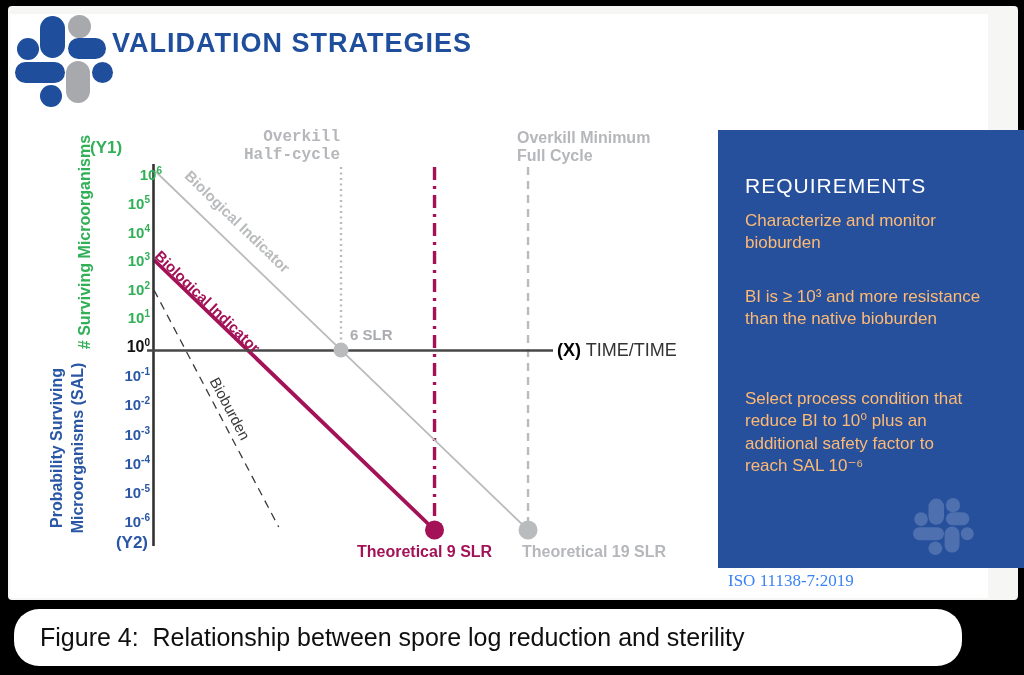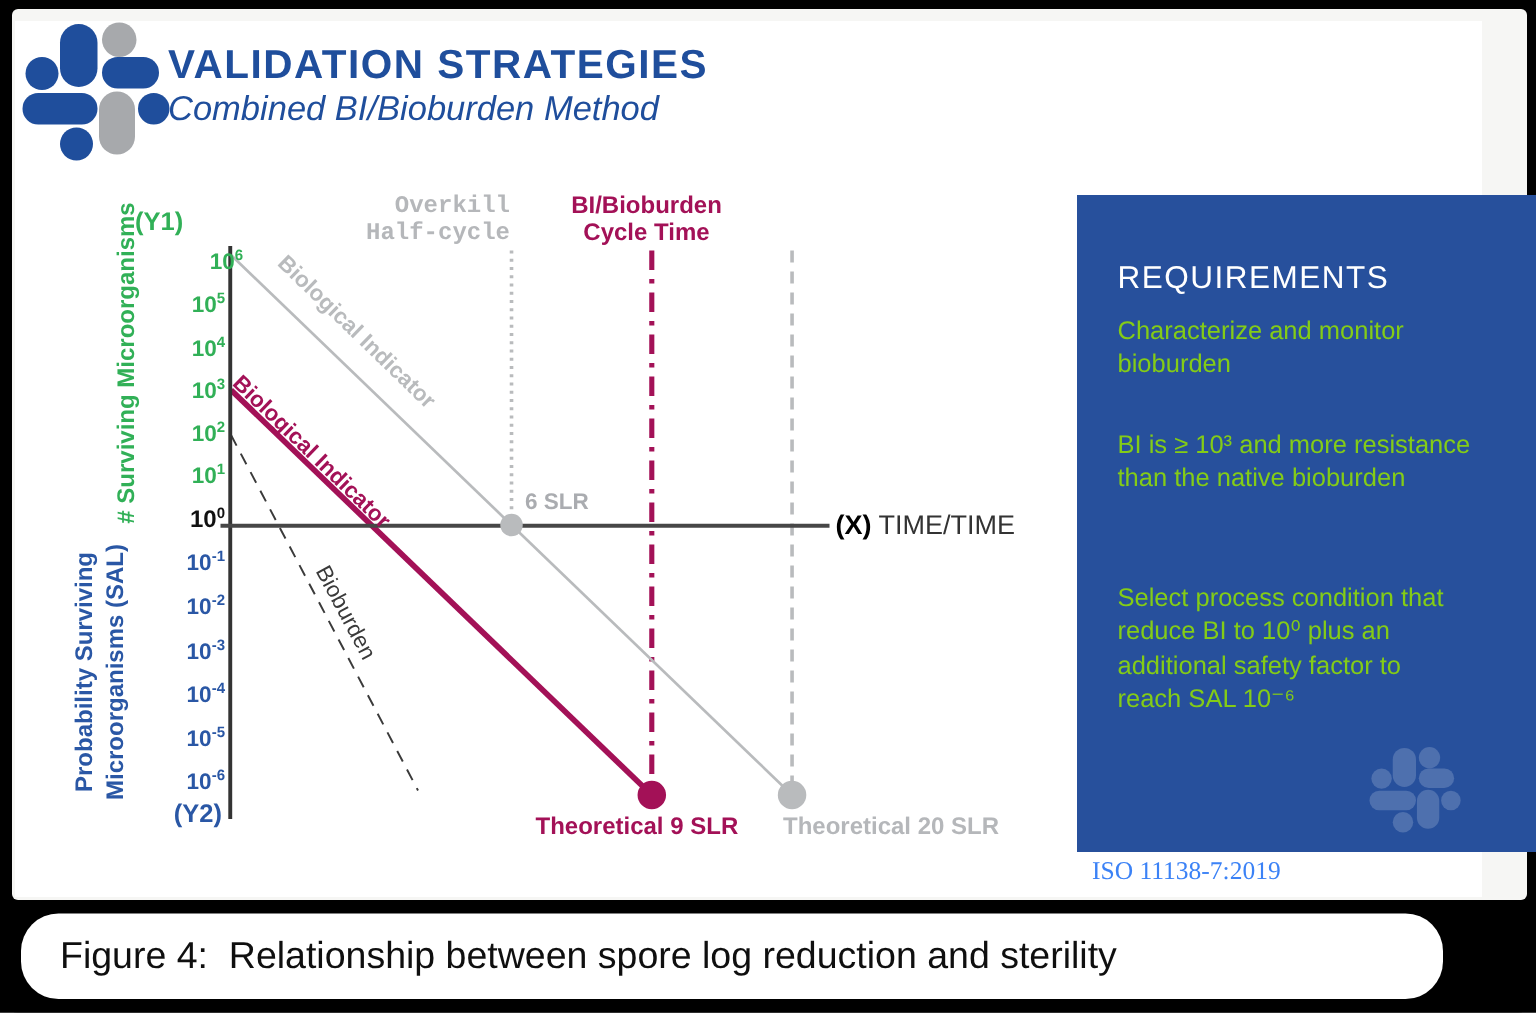--- a/index.html
+++ b/index.html
@@ -36,21 +36,21 @@
   .ll-biob{color:#3a3a3a;font-weight:500;transform:rotate(62deg);}
   .slr6{position:absolute;left:350px;top:326px;font-size:15px;font-weight:bold;color:#aaacb0;}
   .xlabel{position:absolute;left:557px;top:340px;font-size:18px;white-space:nowrap;color:#333;}
   .xlabel .xb{font-weight:bold;color:#000;}
   .ann{position:absolute;top:543px;font-size:16px;font-weight:bold;white-space:nowrap;}
   .ann-9{left:357px;color:#a31157;}
   .ann-12{left:522px;color:#b5b7ba;}
   
   .panel{position:absolute;left:718px;top:130px;width:320px;height:438px;background:#27509c;}
   .panel-title{position:absolute;left:27px;top:44px;font-size:21px;letter-spacing:1px;color:#fff;font-weight:500;}
-  .panel p{position:absolute;left:27px;width:236px;margin:0;font-size:17px;line-height:1.32;color:#84cc16;}
+  .panel p{position:absolute;left:27px;width:236px;margin:0;font-size:17px;line-height:1.32;color:#fdba74;}
   .p1{top:80px;} .p2{top:156px;} .p3{top:258px;}
   .iso{position:absolute;left:728px;top:571px;font-size:17px;font-weight:500;color:#3b82f6;font-family:Liberation Serif, serif;}
   
   .caption-box{position:absolute;left:14px;top:609px;width:948px;height:57px;background:#fff;display:flex;align-items:center;border-radius:25px;}
   .caption-text{padding-left:26px;font-size:25px;color:#0f0f0f;white-space:pre;}
   svg{position:absolute;left:0;top:0;pointer-events:none;}
 </style>
 </head>
 <body>
 
@@ -62,21 +62,20 @@
     <div class="pc c-blue" style="left:25px;top:1px;width:25px;height:42px;"></div>
     <div class="pc c-gray" style="left:53px;top:0;width:23px;height:23px;"></div>
     <div class="pc c-blue" style="left:2px;top:23px;width:22px;height:22px;"></div>
     <div class="pc c-blue" style="left:53px;top:23px;width:38px;height:21px;"></div>
     <div class="pc c-blue" style="left:0;top:47px;width:50px;height:21px;"></div>
     <div class="pc c-gray" style="left:51px;top:46px;width:24px;height:42px;"></div>
     <div class="pc c-blue" style="left:77px;top:47px;width:21px;height:21px;"></div>
     <div class="pc c-blue" style="left:25px;top:70px;width:22px;height:22px;"></div>
   </div>
   <div class="brand-title">VALIDATION STRATEGIES</div>
-  <div class="brand-sub">Combined BI/Bioburden Method</div>
 
   <svg id="chart-svg" width="1024" height="675" viewBox="0 0 1024 675">
     <g id="g-guides">
         <line x1="341.02" x2="341.02" y1="167" y2="350" stroke="#b9bbbd" stroke-width="2.4" stroke-dasharray="2 3.5"></line>
         <line x1="434.53000000000003" x2="434.53000000000003" y1="167" y2="530" stroke="#a31157" stroke-width="3.4" stroke-dasharray="13 6 3 6"></line>
         <line x1="528.04" x2="528.04" y1="167" y2="530" stroke="#b9bbbd" stroke-width="2.4" stroke-dasharray="8 6"></line>
       </g>
     <g id="g-series">
         <polyline points="154,170 528.04,530" fill="none" stroke="#b9bbbd" stroke-width="1.8"></polyline>
         <polyline points="154,260 434.53000000000003,530" fill="none" stroke="#a31157" stroke-width="3.8"></polyline>
@@ -111,33 +110,33 @@
   <div class="yt-green"># Surviving Microorganisms</div>
   <div class="yt-blue">
     <span>Probability Surviving</span>
     <span>Microorganisms (SAL)</span>
   </div>
 
   <div class="glabel g-gray" style="left:220px;top:129px;width:120px;text-align:right;font-family:Liberation Mono, monospace;">
     <span>Overkill</span>
       <span>Half-cycle</span>
   </div>
-  <div class="glabel g-crimson" style="left:355px;top:129px;width:152px;text-align:center;">
-    <span>BI/Bioburden</span>
-      <span>Cycle Time</span>
+  <div class="glabel g-gray" style="left:517px;top:129px;width:170px;text-align:left;">
+    <span>Overkill Minimum</span>
+      <span>Full Cycle</span>
   </div>
 
   <div class="linelabel ll-gray" style="left:168px;top:213px;">Biological Indicator</div>
   <div class="linelabel ll-crimson" style="left:138px;top:293px;">Biological Indicator</div>
   <div class="linelabel ll-biob" style="left:196px;top:400px;">Bioburden</div>
 
   <div class="slr6">6 SLR</div>
   <div class="xlabel"><span class="xb">(X)</span> <span>TIME/TIME</span></div>
   <div class="ann ann-9">Theoretical 9 SLR</div>
-  <div class="ann ann-12">Theoretical 20 SLR</div>
+  <div class="ann ann-12">Theoretical 19 SLR</div>
 
   <div class="panel">
     <div class="panel-title">REQUIREMENTS</div>
     <p class="p1">Characterize and monitor bioburden</p>
     <p class="p2">BI is ≥ 10³ and more resistance than the native bioburden</p>
     <p class="p3">Select process condition that reduce BI to 10⁰ plus an additional safety factor to reach SAL 10⁻⁶</p>
     <div class="logo wm" style="left:195px;top:368px;transform:scale(0.62);transform-origin:0 0;">
       <div class="pc" style="left:25px;top:1px;width:25px;height:42px;"></div>
       <div class="pc" style="left:53px;top:0;width:23px;height:23px;"></div>
       <div class="pc" style="left:2px;top:23px;width:22px;height:22px;"></div>

